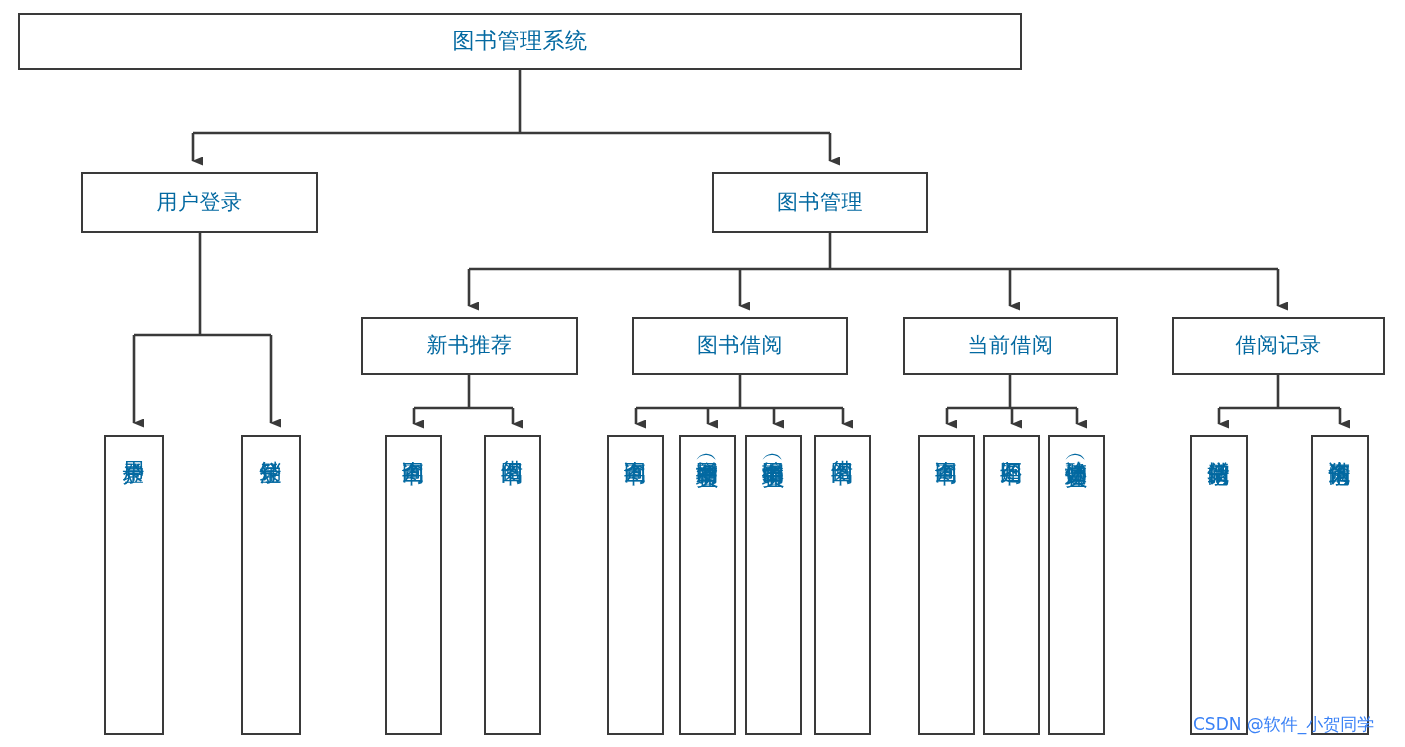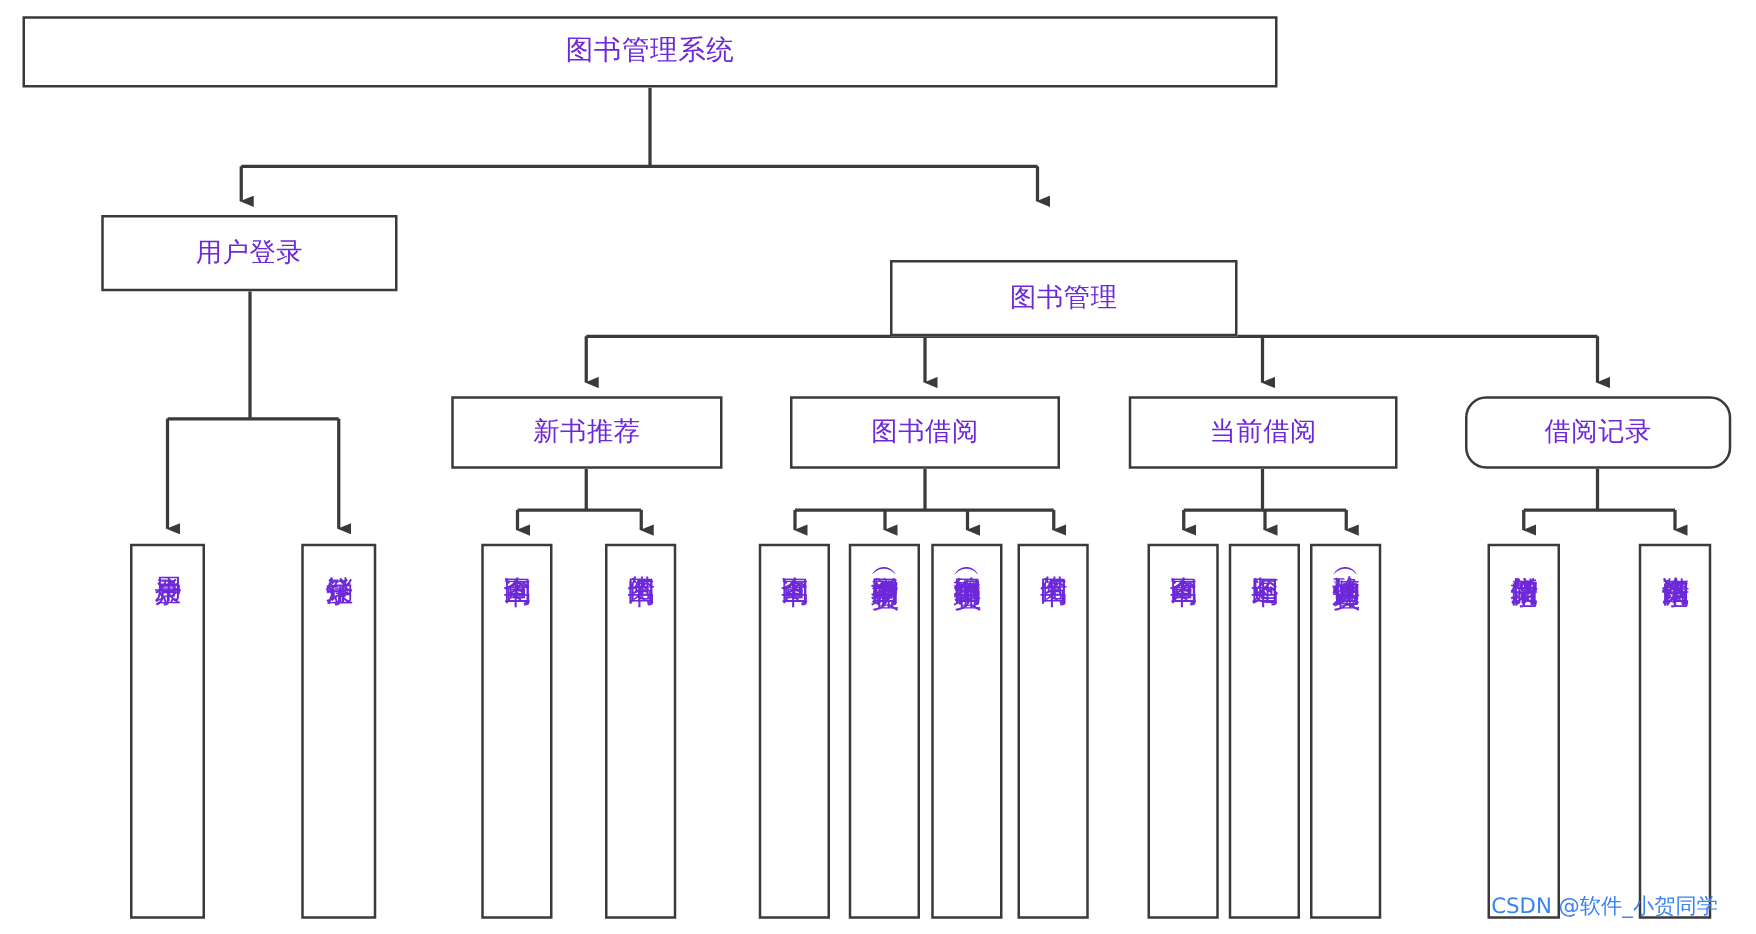--- a/index.html
+++ b/index.html
@@ -30,21 +30,21 @@
     border: 2.5px solid #3a3a3a;
     background: #ffffff;
     display: flex;
     align-items: center;
     justify-content: center;
     color: #333333;
   }
   .node-label {
     font-size: 21px;
     line-height: 1.12;
-    color: #6d28d9;
+    color: #0369a1;
     letter-spacing: 0.5px;
     text-align: right;
     white-space: nowrap;
   }
   .node.horizontal .node-label {
     writing-mode: horizontal-tb;
   }
   .node.vertical {
     align-items: flex-start;
     justify-content: center;
@@ -132,34 +132,34 @@
     </g>
   </svg>
 
   <div class="node horizontal root" style="left: 18px; top: 13px; width: 1004px; height: 57px;">
     <span class="node-label">图书管理系统</span>
   </div>
 
   <div class="node horizontal" style="left: 81px; top: 172px; width: 237px; height: 61px;">
     <span class="node-label">用户登录</span>
   </div>
-  <div class="node horizontal" style="left: 712px; top: 172px; width: 278px; height: 61px; margin-top: 36px;">
+  <div class="node horizontal" style="left: 712px; top: 172px; width: 216px; height: 61px;">
     <span class="node-label">图书管理</span>
   </div>
 
   <div class="node horizontal" style="left: 632px; top: 317px; width: 216px; height: 58px;">
     <span class="node-label">图书借阅</span>
   </div>
   <div class="node horizontal" style="left: 361px; top: 317px; width: 217px; height: 58px;">
     <span class="node-label">新书推荐</span>
   </div>
   <div class="node horizontal" style="left: 903px; top: 317px; width: 215px; height: 58px;">
     <span class="node-label">当前借阅</span>
   </div>
-  <div class="node horizontal" style="left: 1172px; top: 317px; width: 213px; height: 58px; border-radius: 17px;">
+  <div class="node horizontal" style="left: 1172px; top: 317px; width: 213px; height: 58px;">
     <span class="node-label">借阅记录</span>
   </div>
 
   <div class="node vertical" style="left: 104px; top: 435px; width: 60px; height: 300px;">
     <span class="node-label">用户登录</span>
   </div>
   <div class="node vertical" style="left: 241px; top: 435px; width: 60px; height: 300px;">
     <span class="node-label">注销登录</span>
   </div>
   <div class="node vertical" style="left: 385px; top: 435px; width: 57px; height: 300px;">

